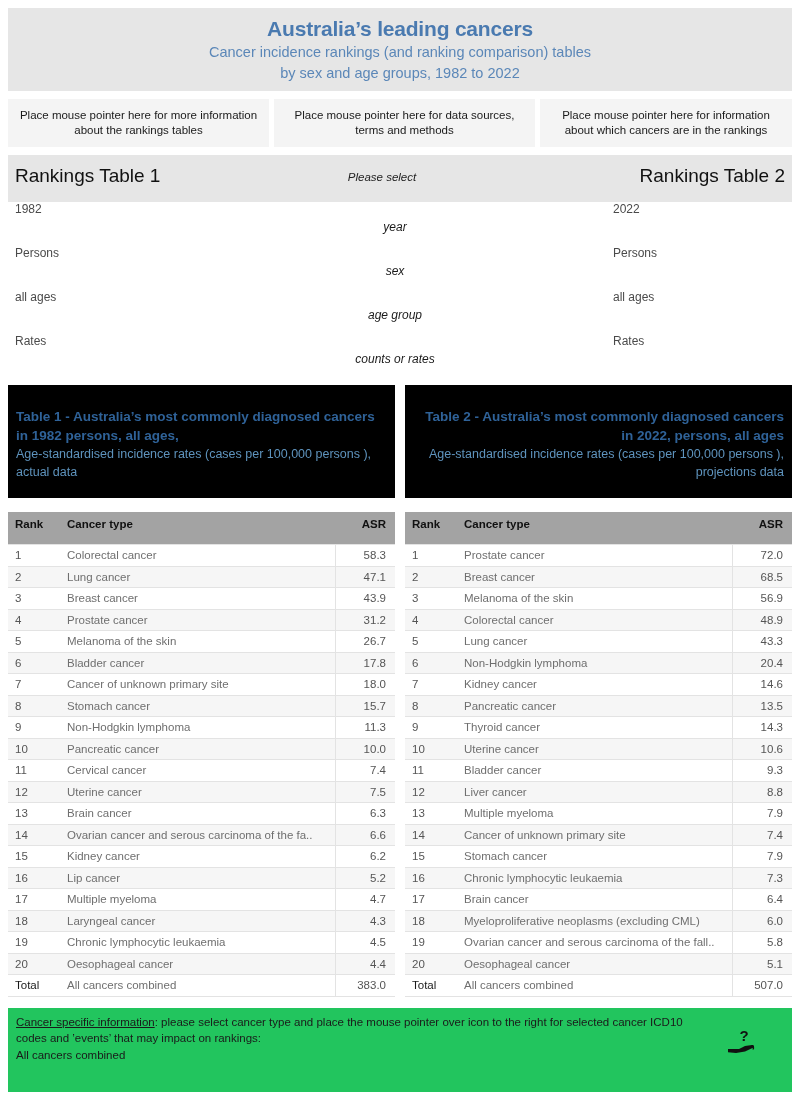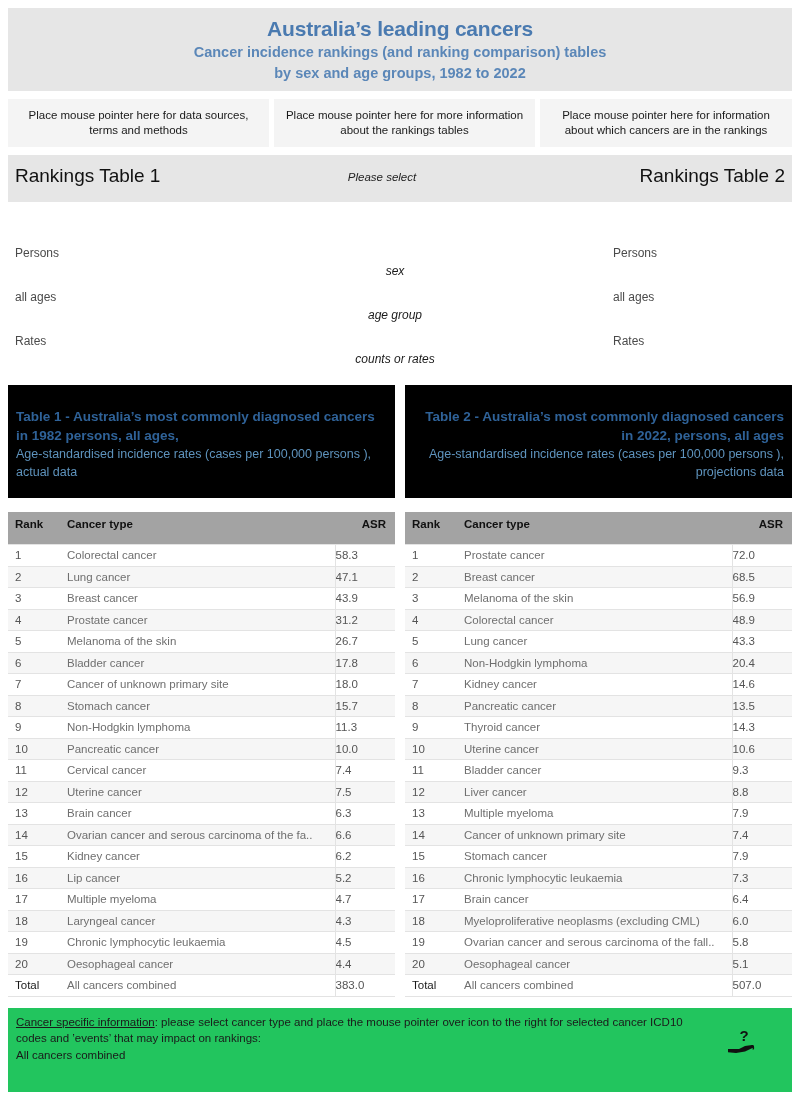--- a/index.html
+++ b/index.html
@@ -16,21 +16,21 @@
     position: absolute; left: 8px; top: 8px; width: 784px; height: 83px;
     background: #e6e6e6;
     display: flex; flex-direction: column;
     align-items: center; justify-content: center;
   }
   .main-title {
     color: #4a7ab0; font-size: 21px; font-weight: bold;
     letter-spacing: -0.2px; line-height: 26px;
   }
   .sub-title {
-    color: #5b87b8; font-size: 14.5px; font-weight: bold;
+    color: #5b87b8; font-size: 14.5px; font-weight: normal;
     line-height: 21px; text-align: center;
   }
 
   
   .tip-row {
     position: absolute; left: 8px; top: 99px; width: 784px; height: 48px;
     display: flex; gap: 5px;
   }
   .tip-btn {
     background: #f4f4f4;
@@ -115,21 +115,21 @@
 
   .rtable td {
     font-size: 11.5px; color: #6f6f6f; height: 21.5px;
     border-top: 1px solid #e3e3e3; border-bottom: 1px solid #e3e3e3;
     padding: 0; vertical-align: middle;
     white-space: nowrap; overflow: hidden;
   }
   .rtable td.c-rank { color: #555; padding-left: 7px; width: 48px; }
   .rtable td.c-type { padding-left: 11px; }
   .rtable td.c-asr  {
-    color: #555; padding-right: 9px; width: 60px;
+    text-align: right; color: #555; padding-right: 9px; width: 60px;
     border-left: 1px solid #e3e3e3;
   }
   .rtable tr.alt td { background: #f6f6f6; }
   .rtable tr.total td.c-rank { color: #1a1a1a; font-weight: normal; }
   .rtable tr.total td { background: #fff; }
 
   
   .footer {
     position: absolute; left: 8px; top: 1008px; width: 784px; height: 84px;
     background: #22c55e; padding: 6px 8px;
@@ -147,33 +147,38 @@
 </head>
 <body>
 
 <div class="header-band">
   <div class="main-title">Australia’s leading cancers</div>
   <div class="sub-title">Cancer incidence rankings (and ranking comparison) tables</div>
   <div class="sub-title">by sex and age groups, 1982 to 2022</div>
 </div>
 
 <div class="tip-row">
+  <div class="tip-btn b1">Place mouse pointer here for more information about the rankings tables</div>
   <div class="tip-btn b2">Place mouse pointer here for data sources, terms and methods</div>
-  <div class="tip-btn b1">Place mouse pointer here for more information about the rankings tables</div>
   <div class="tip-btn b3">Place mouse pointer here for information about which cancers are in the rankings</div>
 </div>
 
 <div class="rank-bar">
   <div class="rt1">Rankings Table 1</div>
   <div class="please">Please select</div>
   <div class="rt2">Rankings Table 2</div>
 </div>
 
 <div class="selectors">
 
+  <div class="sel-row" style="top:0px;">
+    <div class="sel-left">1982</div>
+    <div class="sel-mid">year</div>
+    <div class="sel-right">2022</div>
+  </div>
 
   <div class="sel-row" style="top:44px;">
     <div class="sel-left">Persons</div>
     <div class="sel-mid">sex</div>
     <div class="sel-right">Persons</div>
   </div>
 
   <div class="sel-row" style="top:88px;">
     <div class="sel-left">all ages</div>
     <div class="sel-mid">age group</div>

